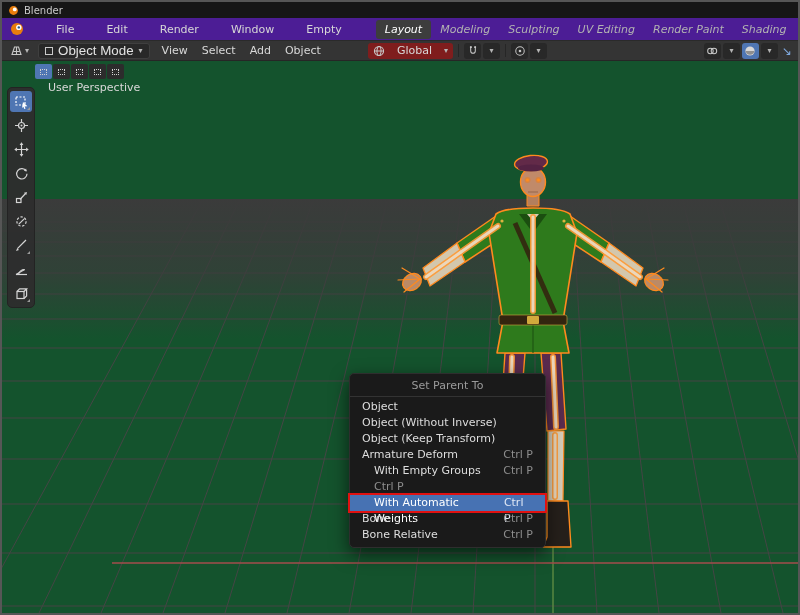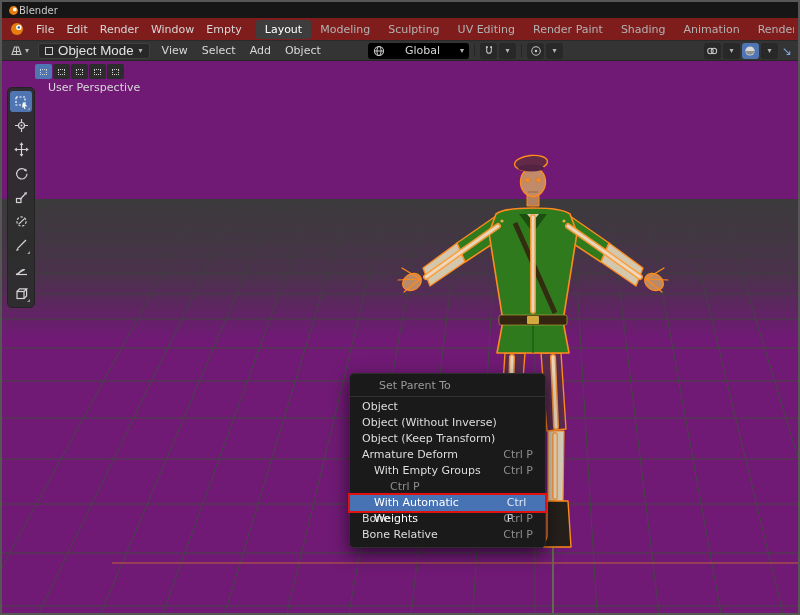--- a/index.html
+++ b/index.html
@@ -6,49 +6,49 @@
   *{box-sizing:border-box;}
   .window{
     width:800px;height:615px;
     border:2px solid #565656;
     background:#3b3b3b;
     font-family:"DejaVu Sans","Liberation Sans",sans-serif;
     position:relative;overflow:hidden;
     -webkit-font-smoothing:antialiased;
   }
   
-  .titlebar{height:16px;background:#161616;display:flex;align-items:center;padding:0 6px;}
+  .titlebar{height:16px;background:#161616;display:flex;align-items:center;padding:0 6px;gap:5px;}
   .tb-title{font-size:10px;color:#c9c9c9;}
   
-  .menubar{height:22px;background:#7f1d1d;display:flex;align-items:center;padding:0 4px;font-size:11px;color:#d6d6d6;}
+  .menubar{height:22px;background:#4c1d95;display:flex;align-items:center;padding:0 4px;font-size:11px;color:#d6d6d6;gap:20px;}
   .mb-logo{margin:0 6px 0 4px;display:flex;}
   .mb-menu{padding:2px 6px;border-radius:3px;cursor:default;}
-  .tabs{display:flex;margin-left:8px;flex:1;overflow:hidden;white-space:nowrap;align-items:center;height:100%;}
+  .tabs{display:flex;margin-left:8px;flex:1;overflow:hidden;white-space:nowrap;align-items:center;height:100%;font-style:italic;}
   .tab{padding:3px 9px;color:#b2b2b2;border-radius:3px;flex:none;}
   .tab.active{background:#3d3d3d;color:#ffffff;}
   
   .toolheader{height:21px;background:#343434;position:relative;font-size:11px;color:#d8d8d8;
     border-top:1px solid #2a2a2a;border-bottom:1px solid #262626;}
   .th-group{position:absolute;top:0;height:19px;display:flex;align-items:center;gap:2px;}
   .th-left{left:5px;}
   .th-mid{left:366px;}
   .th-right{right:4px;}
   .editor-btn{display:flex;align-items:center;gap:2px;padding:1px 3px;border-radius:3px;}
   .mode-btn{display:flex;align-items:center;gap:5px;background:#282828;border:1px solid #3f3f3f;
     border-radius:3px;height:16px;padding:0 6px;color:#e2e2e2;margin:0 4px;}
   .obj-ic{width:8px;height:8px;border:1px solid #c9c9c9;display:inline-block;}
   .hdr-menu{padding:2px 6px;border-radius:3px;}
   .chev{font-size:8px;color:#b5b5b5;font-style:normal;line-height:1;}
-  .pill{display:flex;align-items:center;gap:20px;background:#000000;border-radius:3px;height:16px;padding:0 5px;}
+  .pill{display:flex;align-items:center;gap:12px;background:#7f1d1d;border-radius:3px;height:16px;padding:0 5px;}
   .icon-btn{height:16px;min-width:17px;display:flex;align-items:center;justify-content:center;border-radius:3px;background:#282828;padding:0 2px;}
   .icon-btn.blue{background:#4f76b3;}
   .nav-arrow{color:#7fa8dd;font-size:12px;padding:0 2px;}
   .hsep{width:1px;height:13px;background:#262626;margin:0 3px;}
   
-  .viewport{position:relative;height:552px;background:#701a75;overflow:hidden;}
+  .viewport{position:relative;height:552px;background:#14532d;overflow:hidden;}
   svg.scene{position:absolute;left:0;top:0;}
   
   .selmode{position:absolute;left:33px;top:3px;display:flex;gap:1px;z-index:3;}
   .sm-btn{width:17px;height:15px;background:#2c2c2c;border-radius:2px;display:flex;align-items:center;justify-content:center;}
   .sm-btn.active{background:#4f76b3;}
   .sm-ic{width:7px;height:6px;border:1px dotted #d2d2d2;}
   
   .lefttools{position:absolute;left:5px;top:26px;width:28px;background:rgba(45,45,45,.95);
     border:1px solid #232323;border-radius:5px;padding:3px 2px;display:flex;flex-direction:column;
     gap:3px;align-items:center;z-index:3;}
@@ -63,26 +63,26 @@
   .hdr-ic *{stroke:#c8c8c8;fill:none;stroke-width:1.1;}
   .hdr-ic .f{fill:#c8c8c8;stroke:none;}
   
   .overlay{position:absolute;left:46px;top:19px;font-size:11px;line-height:16px;z-index:3;}
   .ov1{color:#d8d8d8;}
   .ov2{color:#c3a136;}
   
   .context-menu{position:absolute;left:347px;top:312px;width:197px;background:#1a1a1a;
     border:1px solid #2e2e2e;border-radius:5px;padding:4px 0;
     box-shadow:0 6px 18px rgba(0,0,0,.6);font-size:11px;z-index:10;}
-  .menu-title{height:16px;line-height:16px;padding:0 29px;color:#9a9a9a;}
+  .menu-title{height:16px;line-height:16px;padding:0 29px;color:#9a9a9a;text-align:center;}
   .menu-sep{height:1px;background:#333333;margin:2px 0;}
   .menu-item{height:16px;line-height:16px;display:flex;justify-content:space-between;
     padding:0 12px;color:#dedede;}
   .menu-item.indent{padding-left:24px;}
-  .mi-short{color:#8d8d8d;margin-left:16px;}
+  .mi-short{color:#8d8d8d;}
   .menu-item.highlight{background:#4772b3;color:#ffffff;box-shadow:0 0 0 2px #e01111;}
   .menu-item.highlight .mi-short{color:#dfe7f5;}
 </style>
 </head>
 <body>
 
 <div class="window">
 
   <div class="titlebar">
     <span style="display:flex;">

